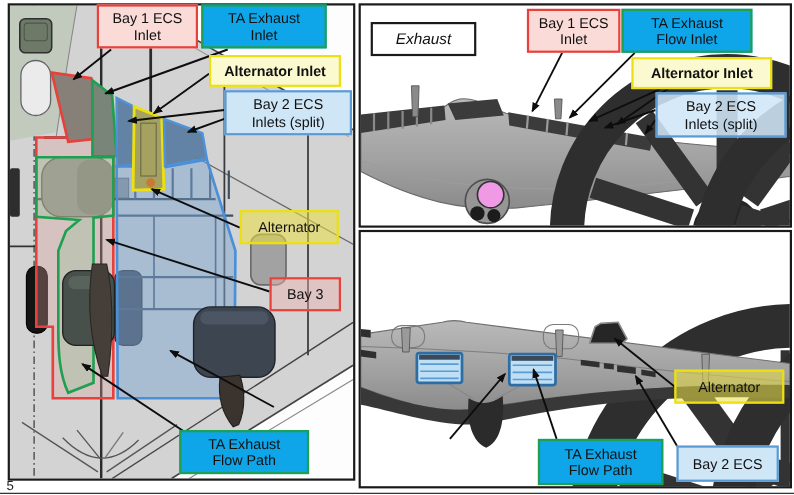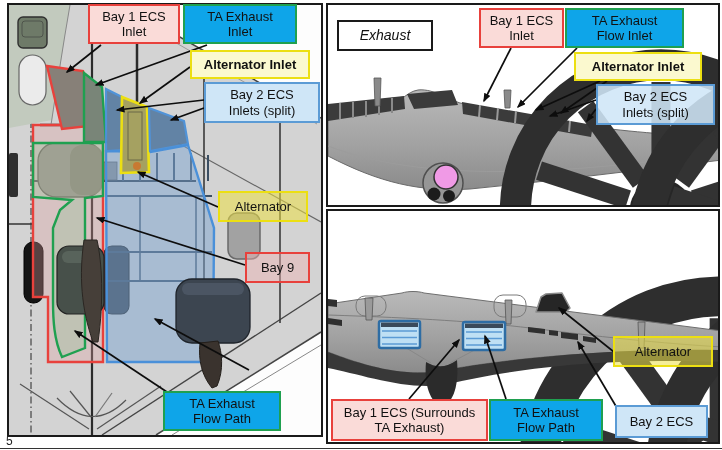--- a/index.html
+++ b/index.html
@@ -255,35 +255,33 @@
 </svg>
 
 <div class="lbl red" style="left:88px;top:4px;width:92px;height:40px">Bay 1 ECS
 Inlet</div>
 <div class="lbl green" style="left:183px;top:4px;width:114px;height:40px">TA Exhaust
 Inlet</div>
 <div class="lbl yellow" style="left:190px;top:50px;width:120px;height:29px">Alternator Inlet</div>
 <div class="lbl blue" style="left:204px;top:82px;width:116px;height:41px">Bay 2 ECS
 Inlets (split)</div>
 <div class="lbl yellowtr" style="left:218px;top:191px;width:90px;height:31px">Alternator</div>
-<div class="lbl redtr" style="left:245px;top:252px;width:65px;height:31px">Bay 9</div>
+<div class="lbl redtr" style="left:245px;top:252px;width:65px;height:31px">Bay 3</div>
 <div class="lbl green" style="left:163px;top:391px;width:118px;height:40px">TA Exhaust
 Flow Path</div>
 
 <div class="lbl white" style="left:337px;top:20px;width:96px;height:31px">Exhaust</div>
 <div class="lbl red" style="left:479px;top:8px;width:85px;height:40px">Bay 1 ECS
 Inlet</div>
 <div class="lbl green" style="left:565px;top:8px;width:119px;height:40px">TA Exhaust
 Flow Inlet</div>
 <div class="lbl yellow" style="left:574px;top:52px;width:128px;height:29px">Alternator Inlet</div>
 <div class="lbl blueop" style="left:596px;top:84px;width:119px;height:41px">Bay 2 ECS
 Inlets (split)</div>
 
 <div class="lbl yellowtr" style="left:613px;top:336px;width:100px;height:31px">Alternator</div>
-<div class="lbl red" style="left:331px;top:399px;width:157px;height:42px">Bay 1 ECS (Surrounds
-TA Exhaust)</div>
 <div class="lbl green" style="left:489px;top:399px;width:114px;height:42px">TA Exhaust
 Flow Path</div>
 <div class="lbl blue" style="left:615px;top:405px;width:93px;height:33px">Bay 2 ECS</div>
 
 <div class="pagenum">5</div>
 
 </div>
 
 </body></html>

